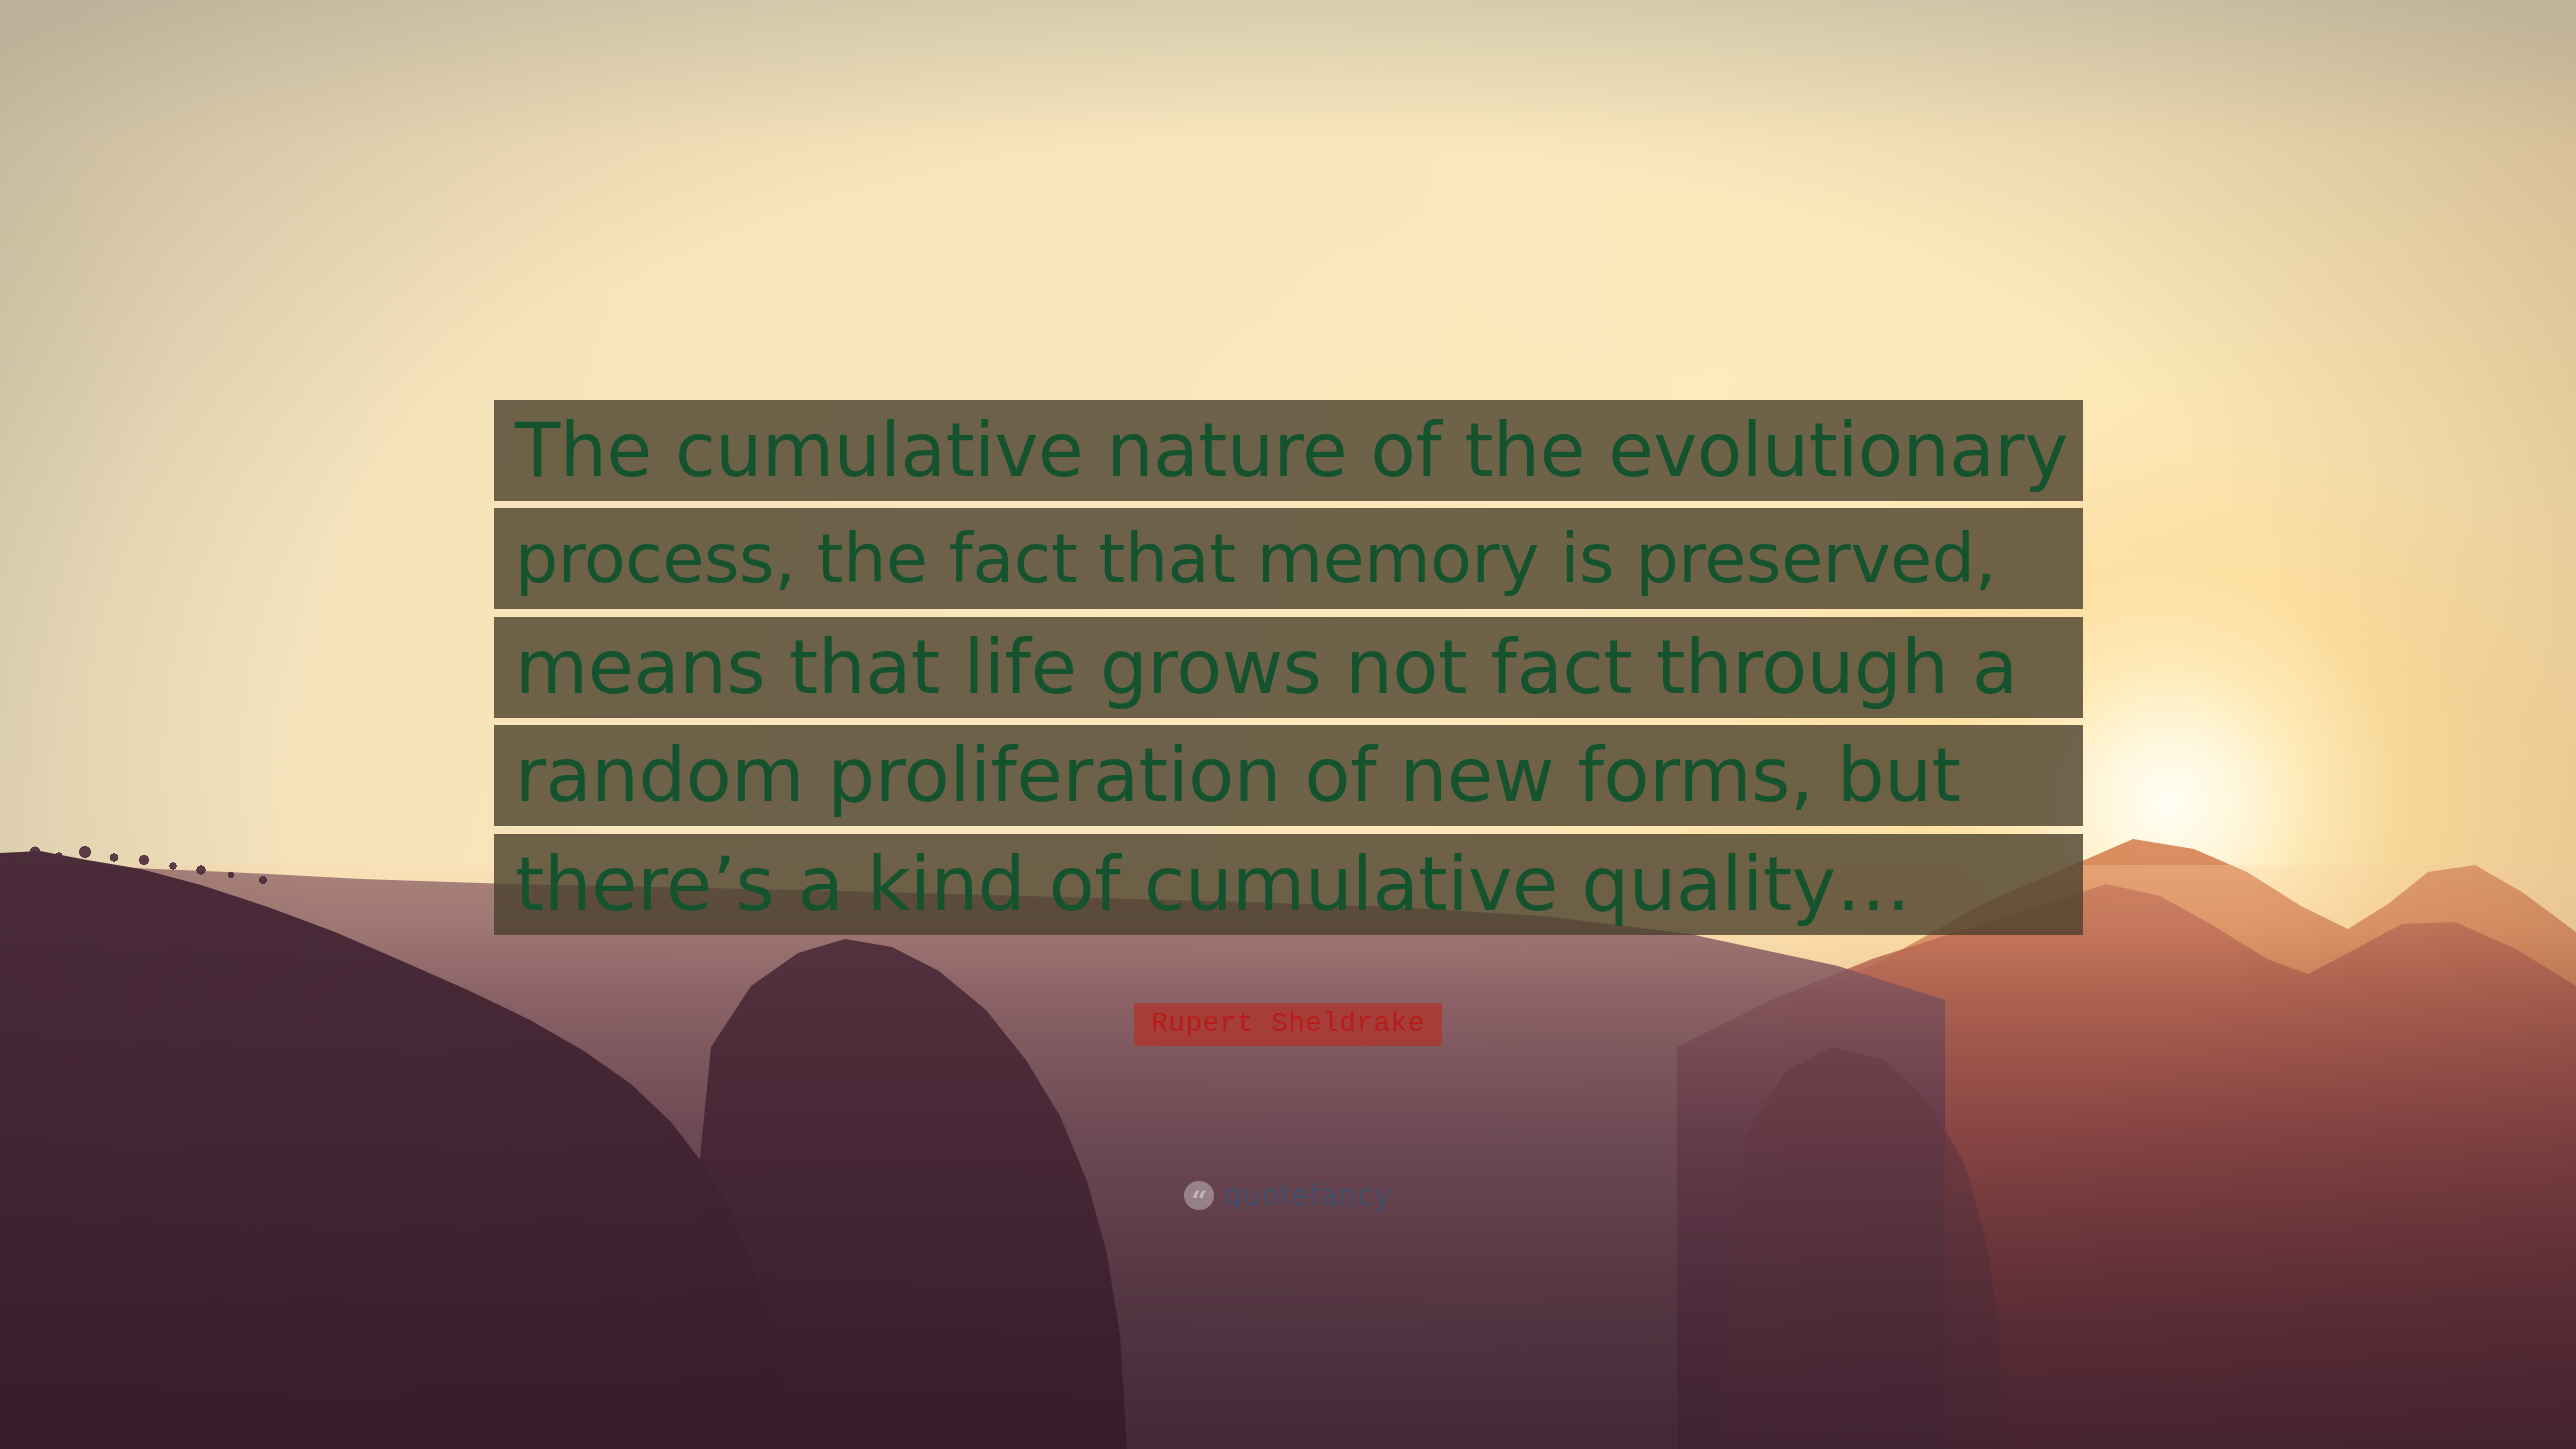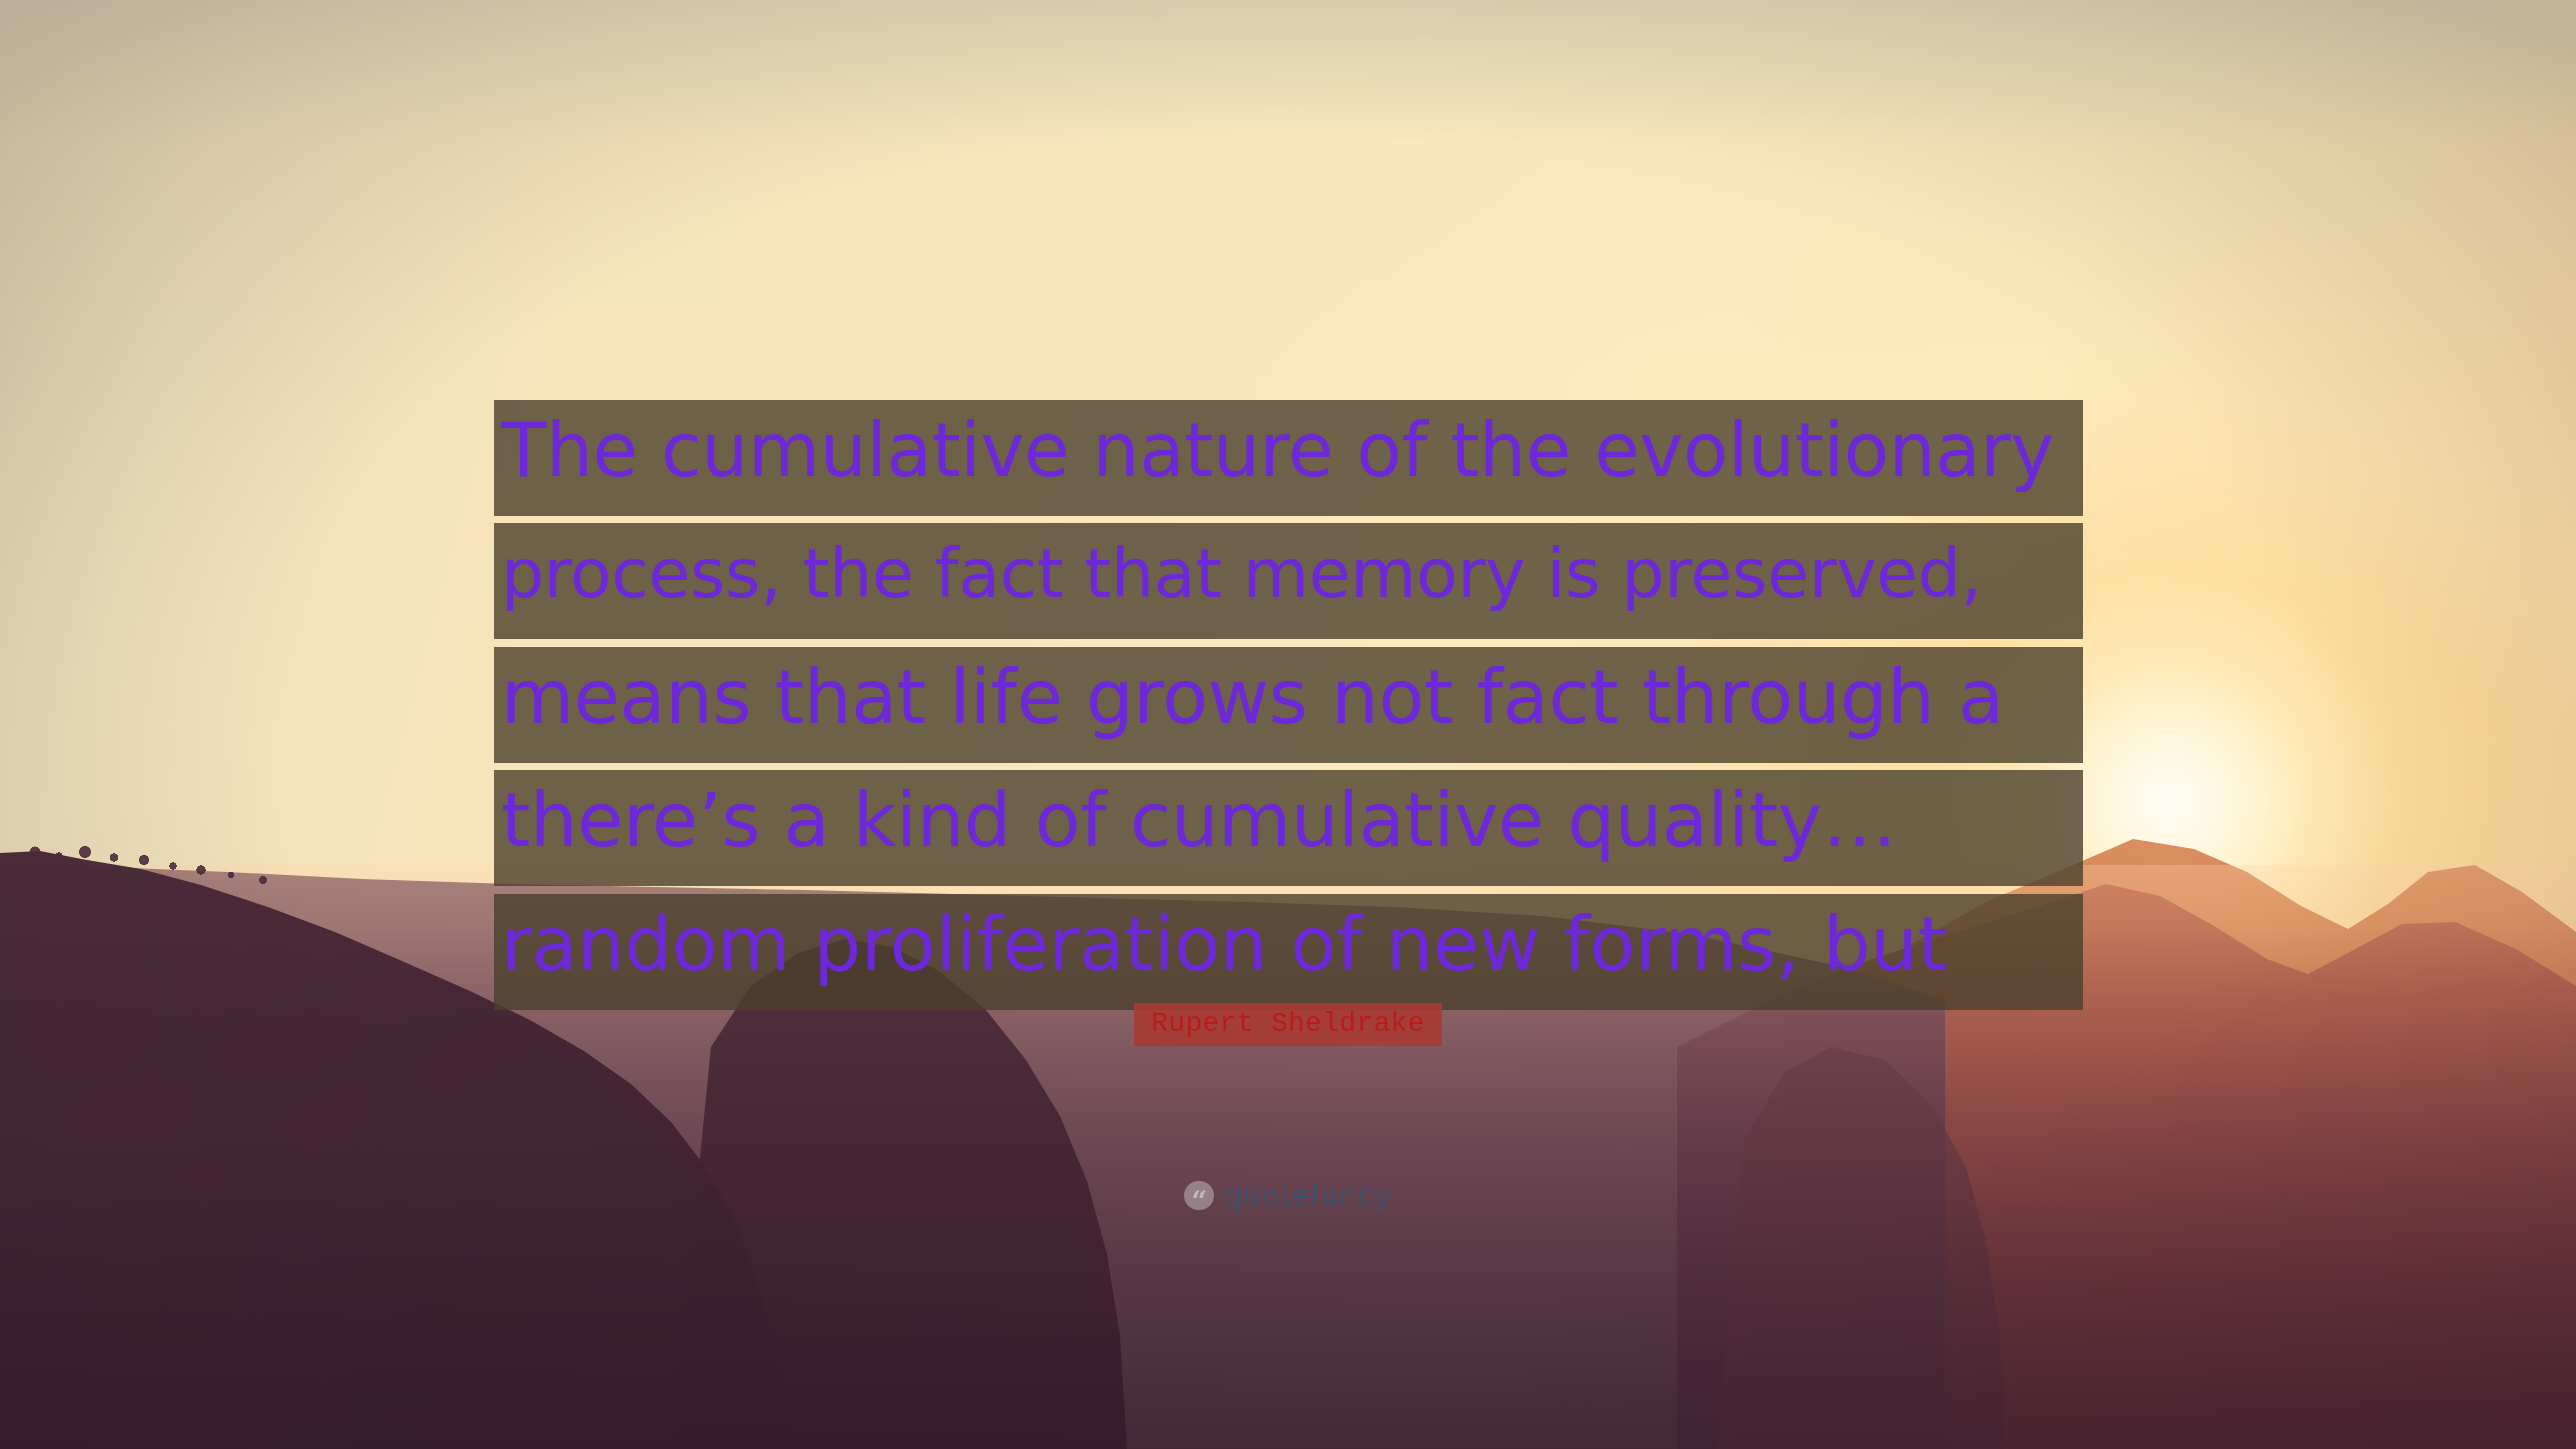--- a/index.html
+++ b/index.html
@@ -268,30 +268,30 @@
     position: absolute;
     left: 494px;
     top: 400px;
     width: 1589px;
   }
 
   .quote-line {
     display: block;
     width: 100%;
     box-sizing: border-box;
-    height: 116px;
+    height: 101px;
     margin-bottom: 7.4px;
     background: rgba(74,64,44,0.80);
-    color: #6d28d9;
+    color: #14532d;
     font-family: "DejaVu Sans", sans-serif;
     font-size: 70px;
     font-weight: 400;
     line-height: 101px;
     letter-spacing: -0.3px;
-    padding: 0 7px;
+    padding: 0 21px;
     white-space: nowrap;
     overflow: hidden;
     text-rendering: optimizeLegibility;
   }
   .quote-line:last-child { margin-bottom: 0; }
 
   
   #author-wrap {
     position: absolute;
     left: 0; right: 0;
@@ -365,22 +365,22 @@
   <div class="layer" id="cliff-mid"></div>
   <div class="layer" id="cliff-left"></div>
   <div id="cliff-trees" class="layer"></div>
   <div class="layer" id="foreground-dark"></div>
   <div class="layer" id="grade"></div>
 
   <div id="quote-block">
     <div class="quote-line" style="font-size: 74px;">The cumulative nature of the evolutionary</div>
     <div class="quote-line" style="font-size: 68px;">process, the fact that memory is preserved,</div>
     <div class="quote-line" style="font-size: 75px;">means that life grows not fact through a</div>
+    <div class="quote-line" style="font-size: 75px;">random proliferation of new forms, but</div>
     <div class="quote-line" style="font-size: 75px;">there’s a kind of cumulative quality…</div>
-    <div class="quote-line" style="font-size: 75px;">random proliferation of new forms, but</div>
   </div>
 
   <div id="author-wrap">
     <span id="author-badge">Rupert Sheldrake</span>
   </div>
 
   <div id="watermark">
     <span id="wm-icon">
       <span>“</span>
     </span>

